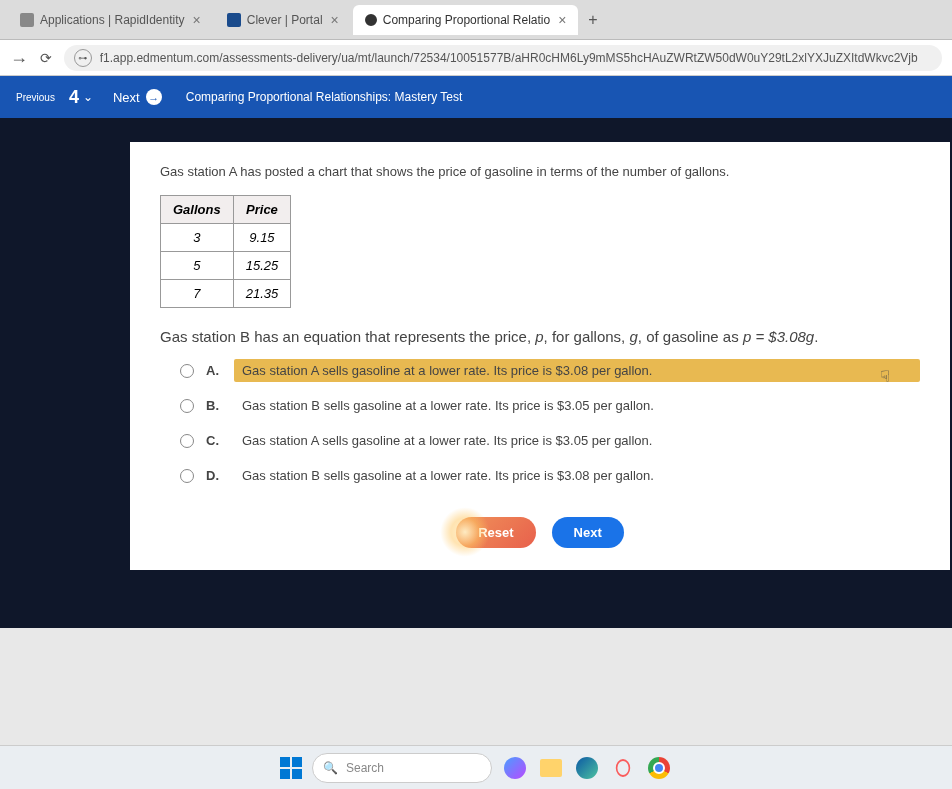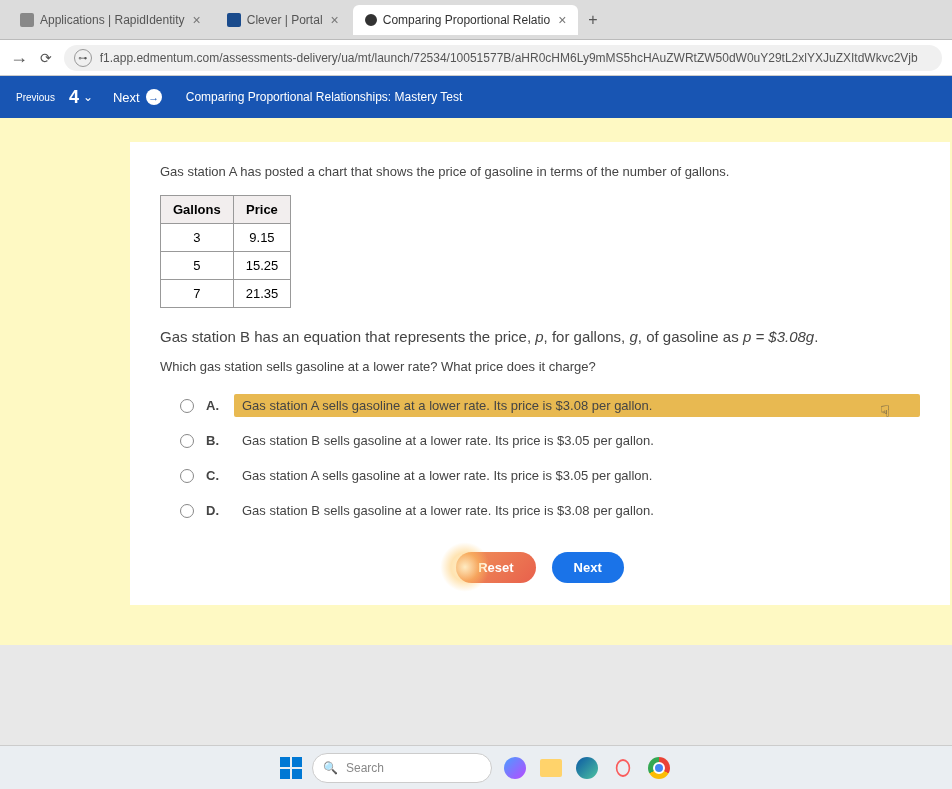--- a/index.html
+++ b/index.html
@@ -23,25 +23,25 @@
     .url-text { font-size: 12px; color: #555; white-space: nowrap; overflow: hidden; }
     
     .app-header { height: 42px; background: #1855b3; display: flex; align-items: center; padding: 0 16px; color: #fff; }
     .prev-link { font-size: 10px; margin-right: 14px; }
     .q-num { font-size: 18px; font-weight: bold; margin-right: 4px; }
     .q-chevron { font-size: 12px; margin-right: 20px; }
     .next-link { font-size: 13px; margin-right: 24px; display: flex; align-items: center; }
     .next-arrow { width: 16px; height: 16px; border-radius: 50%; background: #fff; color: #1855b3; display: inline-flex; align-items: center; justify-content: center; margin-left: 6px; font-size: 11px; font-weight: bold; }
     .page-title { font-size: 12px; font-weight: 500; }
     
-    .content-area { background: #fef9c3; padding: 24px 0 40px 130px; position: relative; }
+    .content-area { background: #0f172a; padding: 24px 0 58px 130px; position: relative; }
     .content-card { background: #fff; padding: 22px 30px; width: 820px; }
     .intro-text { font-size: 13px; color: #444; margin-bottom: 16px; }
     
-    .data-table { border-collapse: collapse; margin-bottom: 20px; }
+    .data-table { border-collapse: collapse; margin-bottom: 20px; font-style: italic; }
     .data-table th, .data-table td { border: 1px solid #999; padding: 6px 12px; font-size: 13px; text-align: center; }
     .data-table th { background: #f2eeee; font-weight: bold; }
     .data-table td { background: #fff; }
     
     .eq-text { font-size: 15px; color: #444; margin-bottom: 14px; }
     .italic { font-style: italic; }
     .question-text { font-size: 13px; color: #444; margin-bottom: 20px; }
     
     .options { margin-left: 20px; }
     .option-row { display: flex; align-items: center; margin-bottom: 12px; font-size: 13px; color: #444; position: relative; }
@@ -136,21 +136,20 @@
         <td>7</td>
         <td>21.35</td>
       </tr>
     </tbody>
       </table>
 
     <p class="eq-text">
       <span>Gas station B has an equation that represents the price, </span><span class="italic">p</span><span>, for gallons, </span><span class="italic">g</span><span>, of gasoline as </span><span class="italic">p = $3.08g</span>.
     </p>
 
-    <p class="question-text">Which gas station sells gasoline at a lower rate? What price does it charge?</p>
 
     <div class="options">
       <div class="option-row">
         <span class="radio"></span>
         <span class="option-letter">A.</span>
         <span class="option-text highlighted">Gas station A sells gasoline at a lower rate. Its price is $3.08 per gallon.</span>
         <span class="cursor-icon">☟</span>
       </div>
       <div class="option-row">
         <span class="radio"></span>

